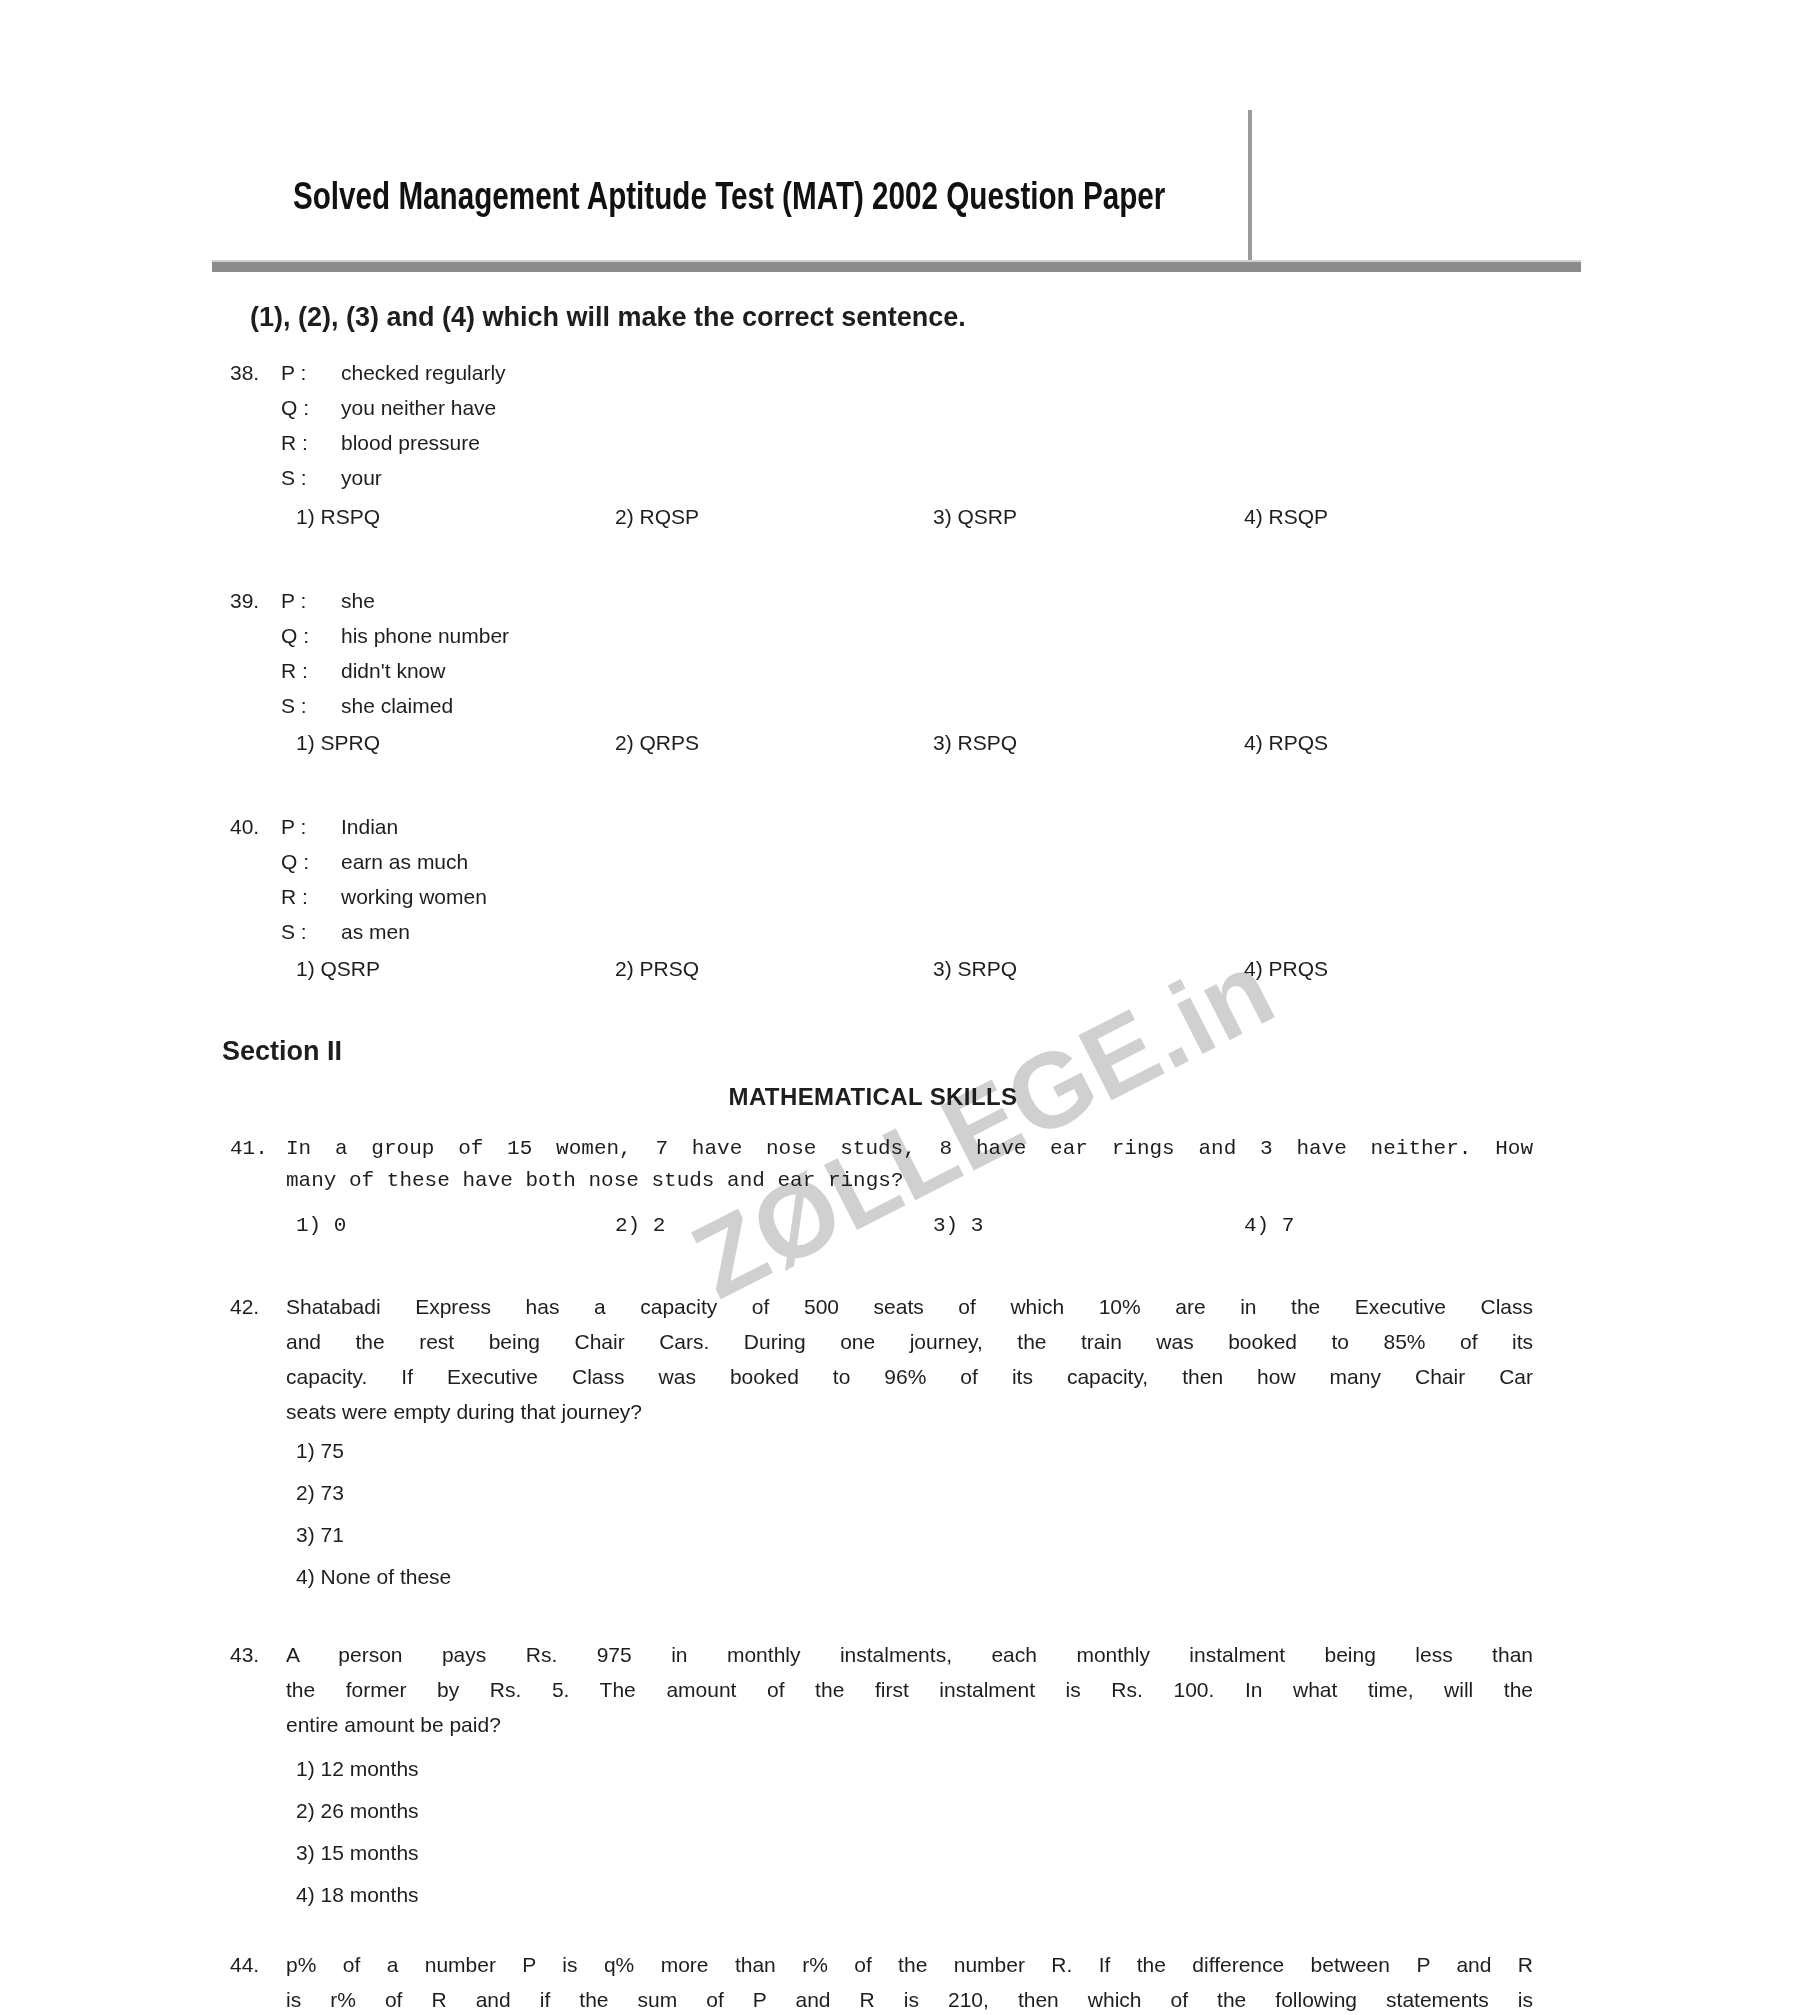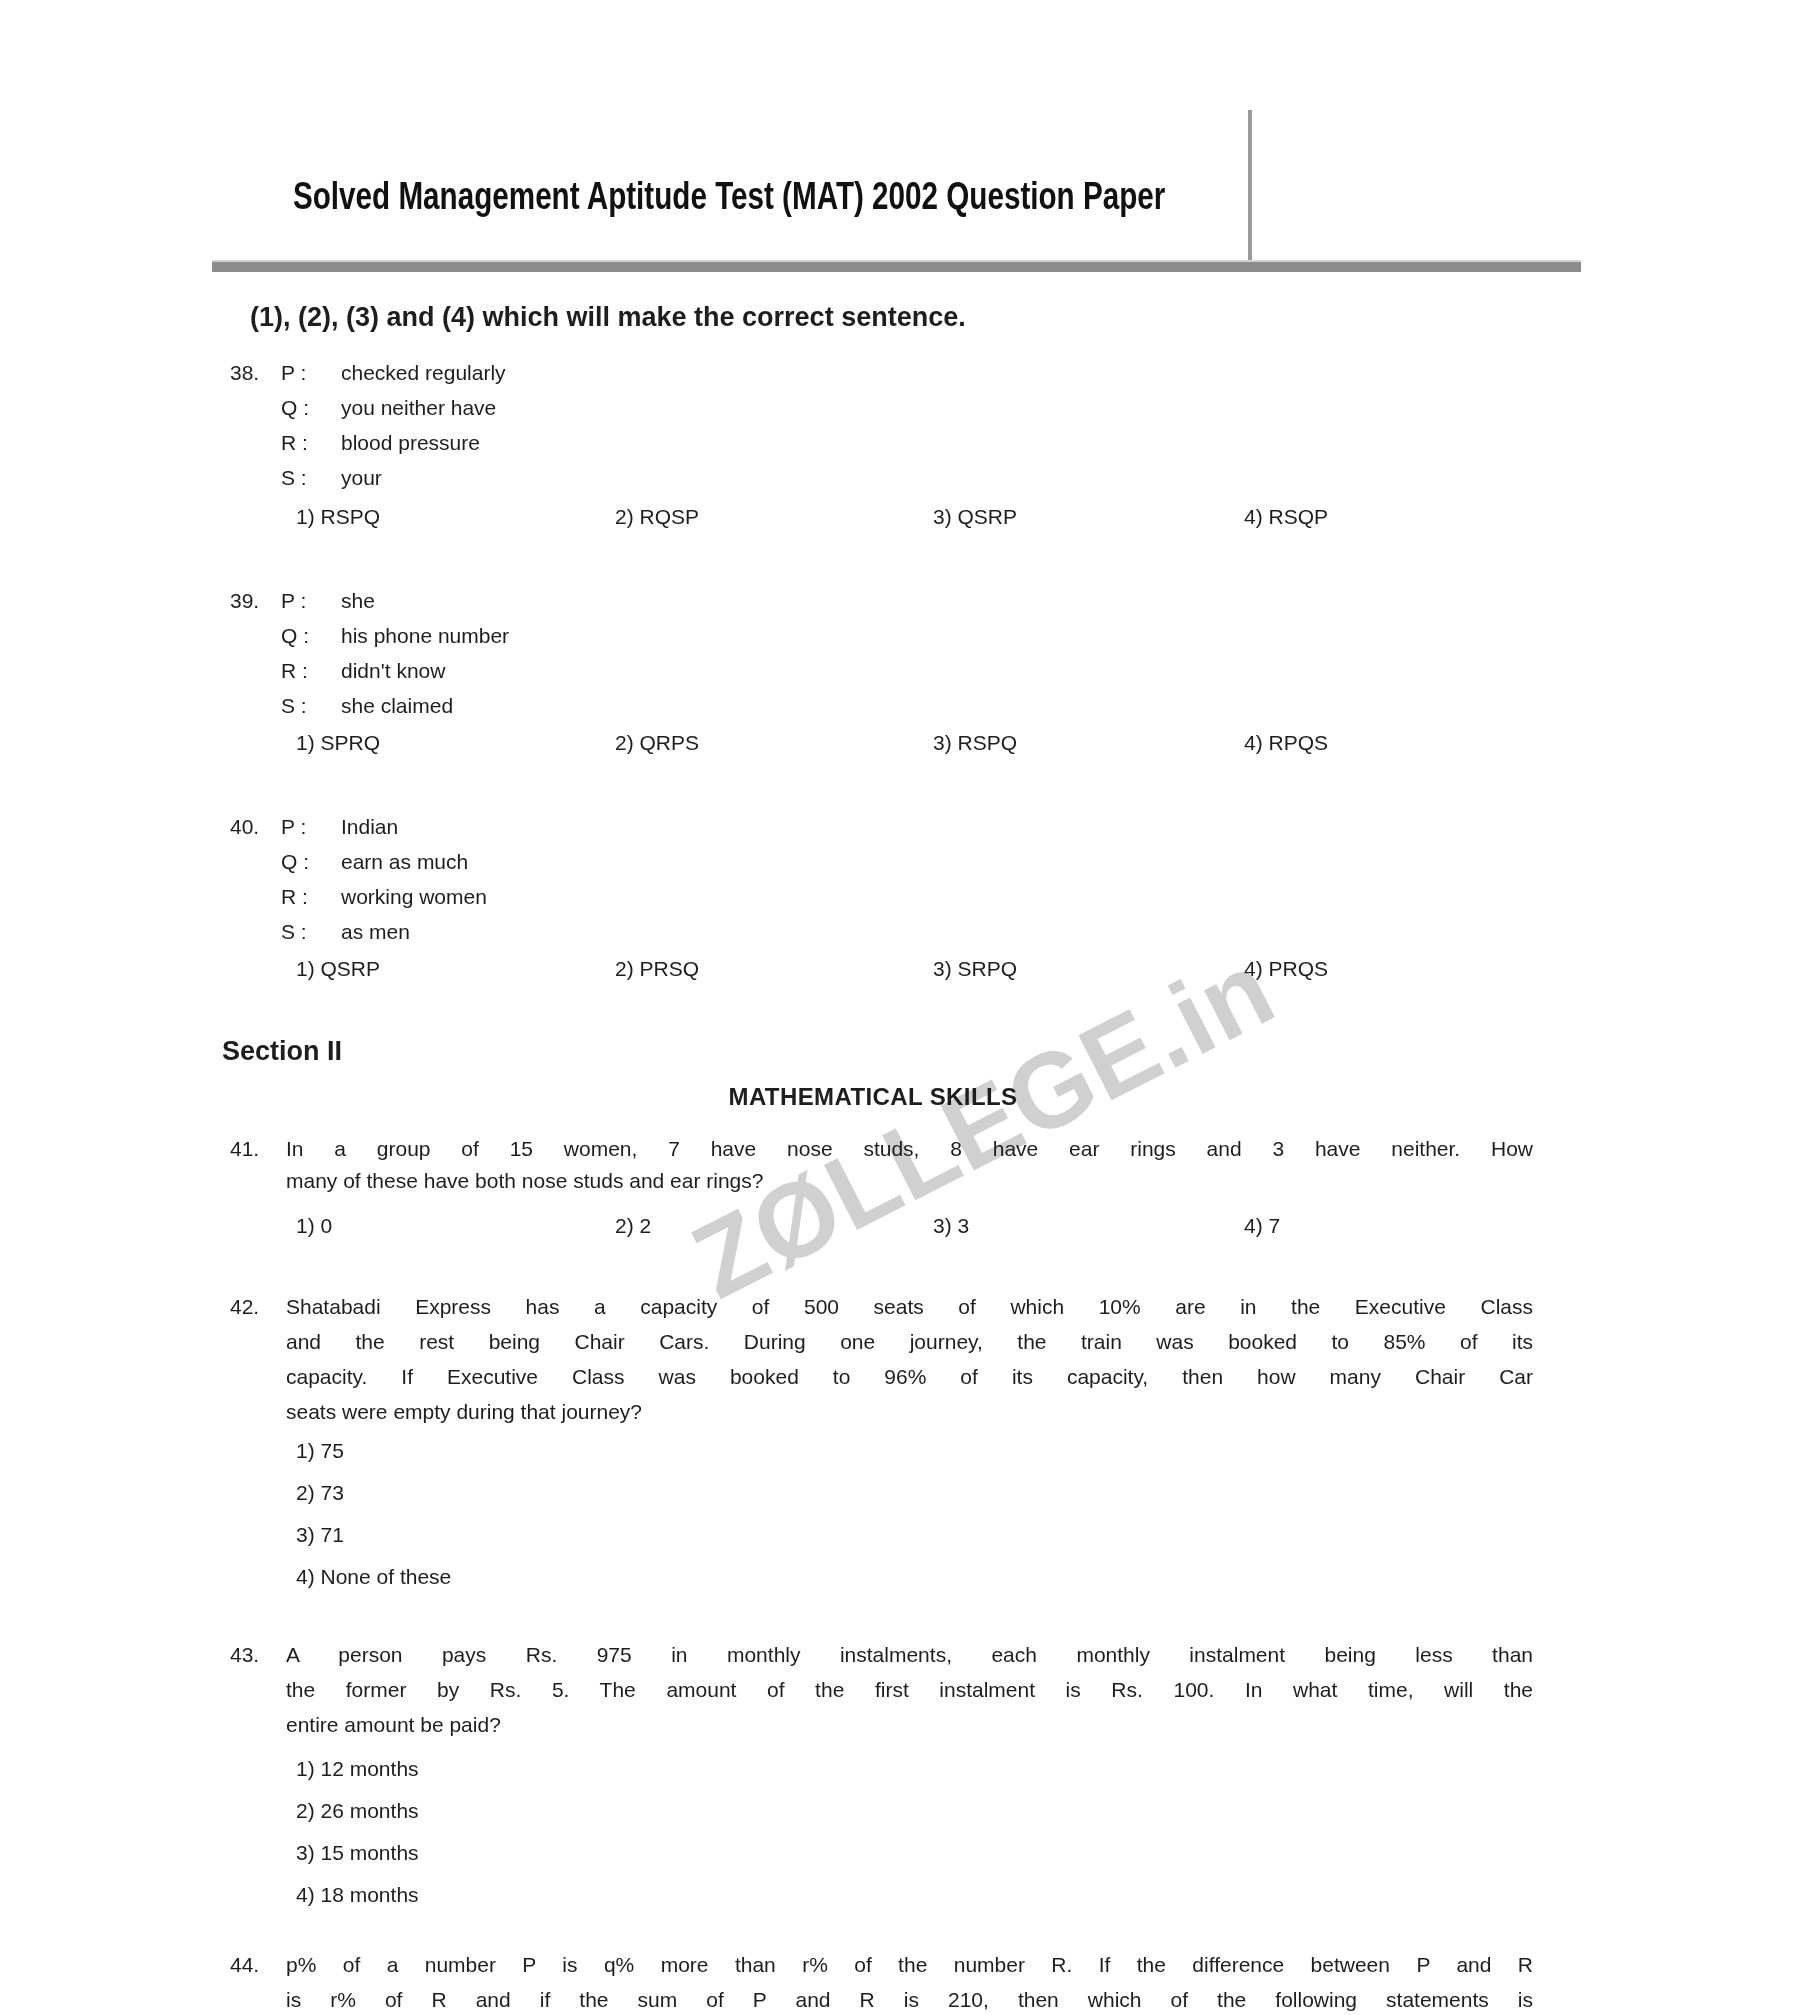--- a/index.html
+++ b/index.html
@@ -33,21 +33,21 @@
   .lines{margin-left:56px;}
   .just{text-align:justify;text-align-last:justify;}
   .opts-row{position:absolute;left:0;width:100%;height:36px;}
   .opt{position:absolute;white-space:nowrap;}
   .c1{left:66px;} .c2{left:385px;} .c3{left:703px;} .c4{left:1014px;}
   .opts-stack{position:absolute;left:66px;line-height:42px;white-space:nowrap;}
   .sec-title{position:absolute;left:222px;top:1038px;width:1302px;text-align:left;
     font-size:27px;font-weight:700;line-height:1;z-index:1;}
   .sec-sub{position:absolute;left:222px;top:1085px;width:1302px;text-align:center;
     font-size:24px;font-weight:700;line-height:1;letter-spacing:0.4px;z-index:1;}
-  .lh80{line-height:32px;}
+  .lh80{line-height:32px;font-family:Liberation Mono, monospace;}
 </style>
 </head>
 <body>
 
 <div id="page">
 
   <div class="watermark">ZØLLEGE.in</div>
 
   <h1 class="title">Solved Management Aptitude Test (MAT) 2002 Question Paper</h1>
   <div class="hline"></div>

